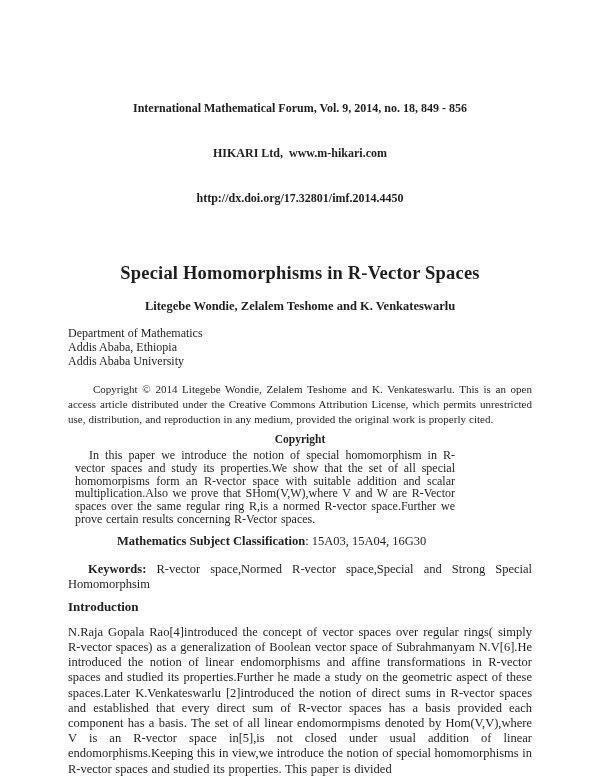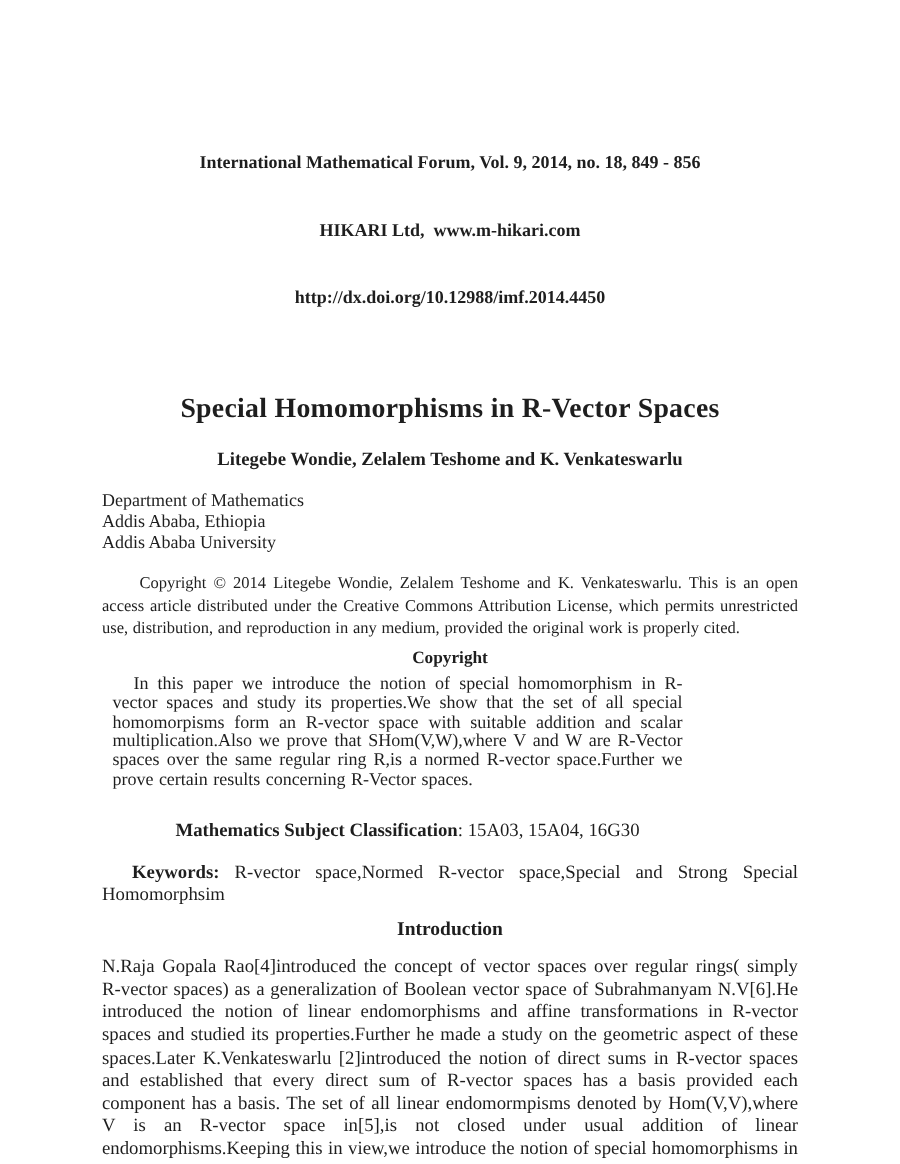--- a/index.html
+++ b/index.html
@@ -73,38 +73,38 @@
     margin-top: 3px;
     margin-left: 7px;
     width: 380px;
     font-size: 12px;
     line-height: 12.8px;
     text-align: justify;
     text-indent: 14px;
     word-spacing: 0.6px;
   }
   .msc {
-    margin-top: 20px;
+    margin-top: 8px;
     margin-left: 49px;
     font-size: 12.5px;
     line-height: 15px;
   }
   .msc .label { font-weight: bold; }
   .keywords {
     margin-top: 13px;
     font-size: 12.5px;
     line-height: 15.5px;
     text-align: justify;
     text-indent: 20px;
     word-spacing: 0.5px;
   }
   .keywords .label { font-weight: bold; }
   .intro-heading {
     margin-top: 6px;
-    text-align: center;
+    text-align: left;
     font-weight: bold;
     font-size: 13px;
     line-height: 15px;
   }
   .intro-body {
     margin-top: 11px;
     font-size: 12.5px;
     line-height: 15.2px;
     text-align: justify;
     word-spacing: 0.5px;
@@ -112,21 +112,21 @@
 </style>
 </head>
 <body>
 
 <div class="page">
   <div class="column">
 
     <div class="journal-header">
       <div>International Mathematical Forum, Vol. 9, 2014, no. 18, 849 - 856</div>
       <div>HIKARI Ltd,  www.m-hikari.com</div>
-      <div>http://dx.doi.org/10.12988/imf.2014.4450</div>
+      <div>http://dx.doi.org/17.32801/imf.2014.4450</div>
     </div>
 
     <div class="paper-title">Special Homomorphisms in R-Vector Spaces</div>
 
     <div class="authors">Litegebe Wondie, Zelalem Teshome and K. Venkateswarlu</div>
 
     <div class="affiliation">
       <div>Department of Mathematics</div>
       <div>Addis Ababa, Ethiopia</div>
       <div>Addis Ababa University</div>

